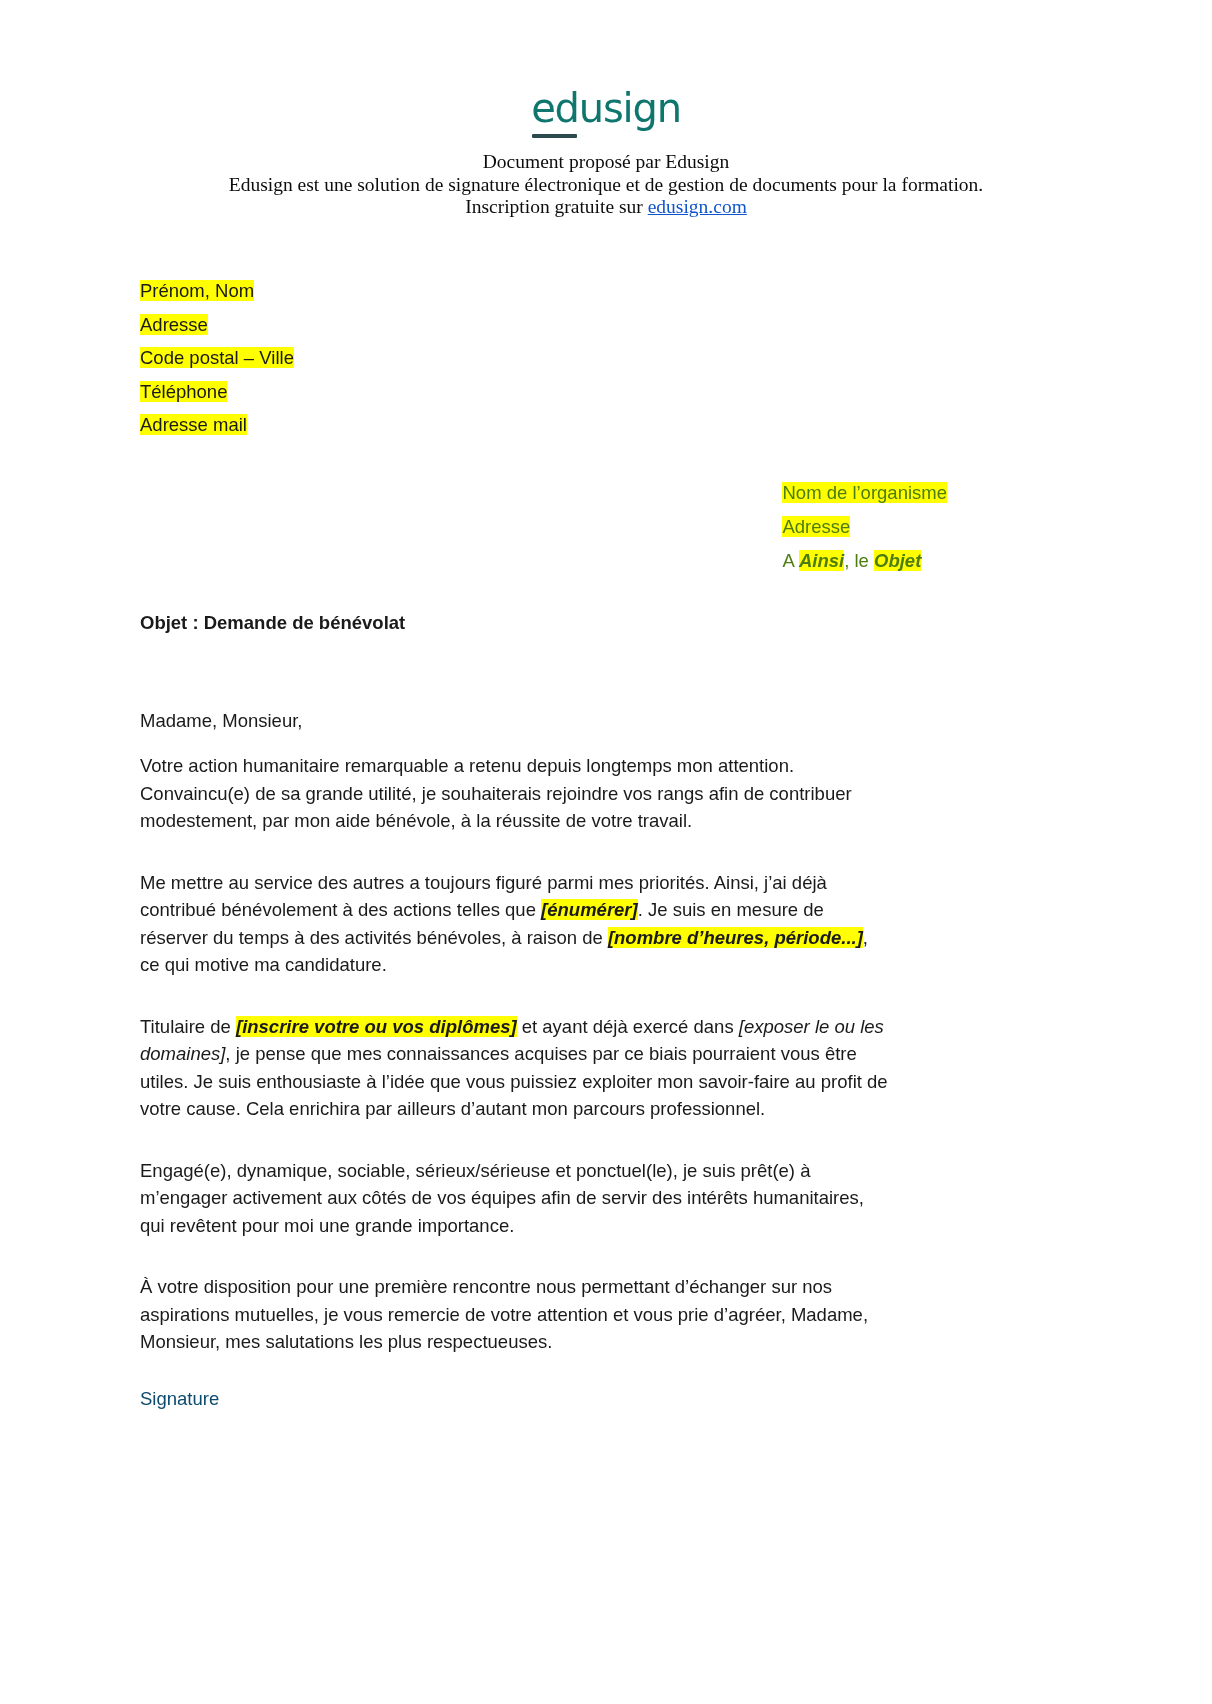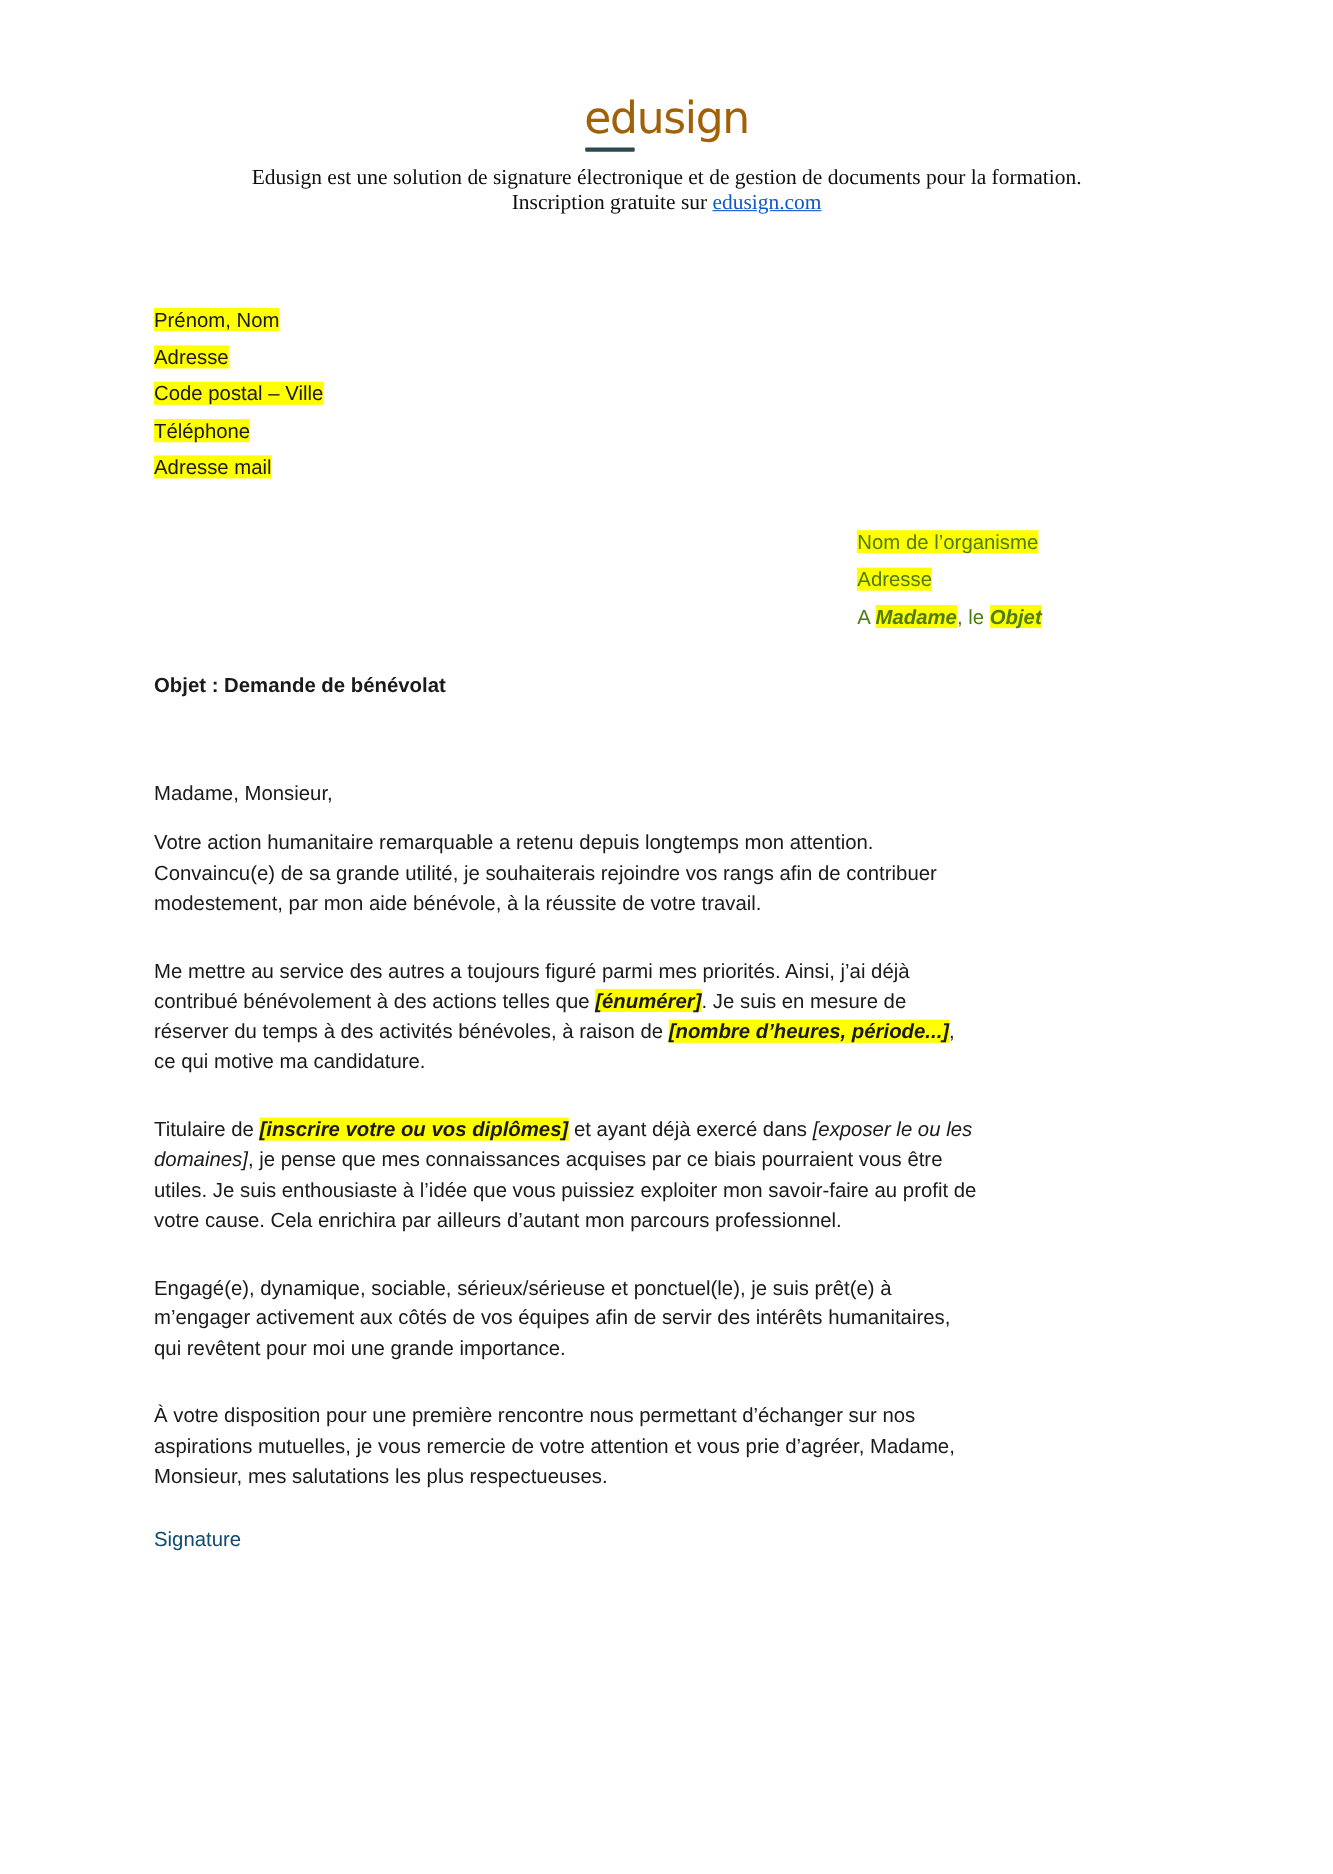--- a/index.html
+++ b/index.html
@@ -29,21 +29,21 @@
     left: 0;
     width: 1212px;
     text-align: center;
   }
   .brand {
     display: inline-block;
     font-family: "DejaVu Sans", sans-serif;
     font-size: 40px;
     font-weight: 500;
     letter-spacing: -1.2px;
-    color: #a16207;
+    color: #0f766e;
     line-height: 1;
     position: relative;
   }
   .brand .ed-underline {
     position: relative;
   }
   .brand .ed-underline::after {
     content: "";
     position: absolute;
     left: 1px;
@@ -140,36 +140,37 @@
 </head>
 <body>
 
 <div class="page">
 
   <div class="brand-wrap">
     <span class="brand"><span class="ed-underline">ed</span><span>usign</span></span>
   </div>
 
   <div class="intro">
+    <div>Document proposé par Edusign</div>
     <div>Edusign est une solution de signature électronique et de gestion de documents pour la formation.</div>
     <div><span>Inscription gratuite sur </span><a href="#">edusign.com</a></div>
   </div>
 
   <div class="sender">
     <div class="line"><span class="hl">Prénom, Nom</span></div>
     <div class="line"><span class="hl">Adresse</span></div>
     <div class="line"><span class="hl">Code postal – Ville</span></div>
     <div class="line"><span class="hl">Téléphone</span></div>
     <div class="line"><span class="hl">Adresse mail</span></div>
   </div>
 
   <div class="recipient">
     <div class="line"><span class="hl">Nom de l’organisme</span></div>
     <div class="line"><span class="hl">Adresse</span></div>
-    <div class="line"><span>A </span><span class="hl ph">Madame</span><span>, le </span><span class="hl ph">Objet</span></div>
+    <div class="line"><span>A </span><span class="hl ph">Ainsi</span><span>, le </span><span class="hl ph">Objet</span></div>
   </div>
 
   <div class="subject">Objet : Demande de bénévolat</div>
 
   <div class="salutation">Madame, Monsieur,</div>
 
   <div class="body-blocks">
 
     <p class="para">Votre action humanitaire remarquable a retenu depuis longtemps mon attention. Convaincu(e) de sa grande utilité, je souhaiterais rejoindre vos rangs afin de contribuer modestement, par mon aide bénévole, à la réussite de votre travail.</p>
 

